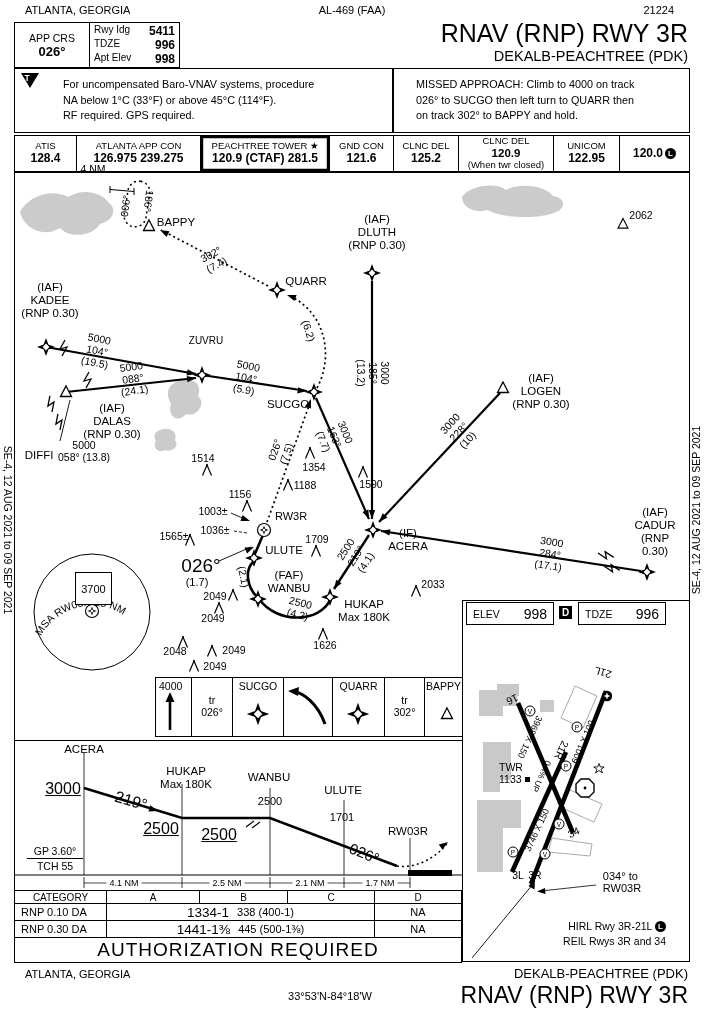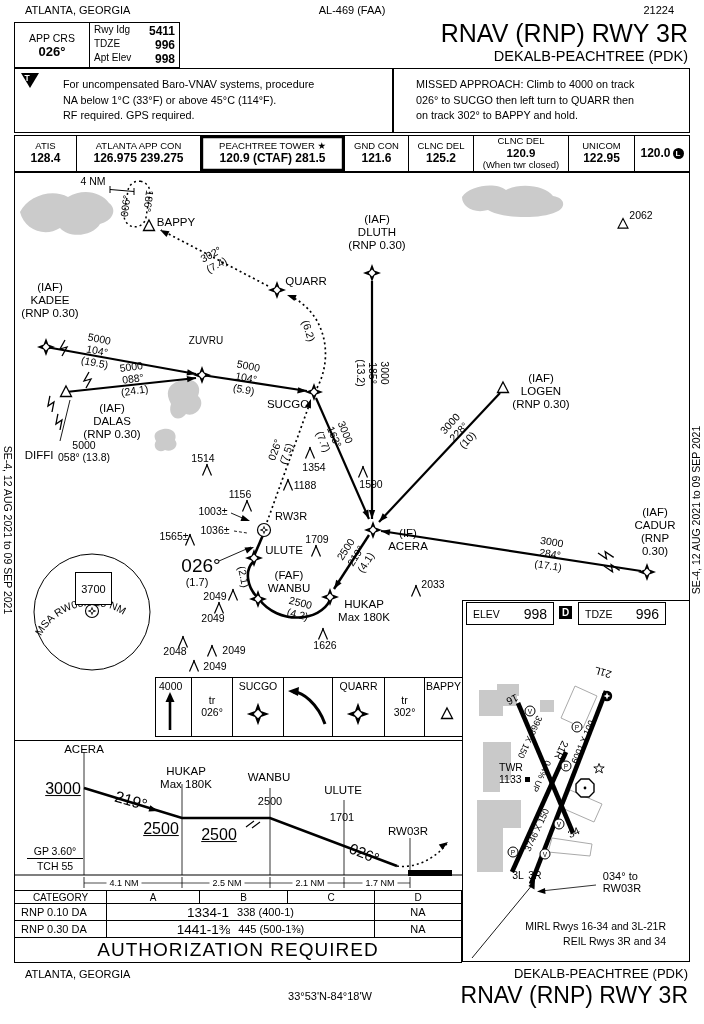--- a/index.html
+++ b/index.html
@@ -223,21 +223,21 @@
 
   <div class="abs" style="left:14px;top:135px;width:676px;height:37px;display:flex;border:1px solid #000;box-sizing:border-box;">
     <div class="commcell" style="width:62px;">
       <div class="commlab">ATIS</div>
       <div class="commval">128.4</div>
     </div>
     <div class="commcell" style="width:124px;">
       <div class="commlab">ATLANTA APP CON</div>
       <div class="commval">126.975 239.275</div>
     </div>
-    <div class="commcell" style="width:144px;box-shadow:inset 0 0 0 2.2px #000;">
+    <div class="commcell" style="width:129px;box-shadow:inset 0 0 0 2.2px #000;">
       <div class="commlab">PEACHTREE TOWER ★</div>
       <div class="commval">120.9 (CTAF)  281.5</div>
     </div>
     <div class="commcell" style="width:64px;">
       <div class="commlab">GND CON</div>
       <div class="commval">121.6</div>
     </div>
     <div class="commcell" style="width:65px;">
       <div class="commlab">CLNC DEL</div>
       <div class="commval">125.2</div>
@@ -301,21 +301,21 @@
     <div style="flex:1;position:relative;">
       <div class="lt" style="left:50%;top:2px;transform:translateX(-50%);font-size:10.5px;">BAPPY</div>
       <svg width="45" height="58">
           <use href="#tri" transform="translate(22,36)"></use>
         </svg>
     </div>
   </div>
 
 
   <div>
-    <div class="lb" style="left:93px;top:182px;">4 NM</div>
+    <div class="lb" style="left:93px;top:170px;">4 NM</div>
     <div class="lb" style="left:148px;top:201px;transform:translate(-50%,-50%) rotate(97deg);">186°</div>
     <div class="lb" style="left:126px;top:206px;transform:translate(-50%,-50%) rotate(-83deg);">006°</div>
     <div class="lb" style="left:176px;top:222px;font-size:11.5px;">BAPPY</div>
     <div class="lb" style="left:214px;top:260px;transform:translate(-50%,-50%) rotate(-28deg);">302°
 (7.4)</div>
     <div class="lb" style="left:306px;top:281px;font-size:11.5px;">QUARR</div>
     <div class="lb" style="left:308px;top:331px;transform:translate(-50%,-50%) rotate(73deg);">(6.2)</div>
     <div class="lb" style="left:50px;top:300px;font-size:11.5px;">(IAF)
 KADEE
 (RNP 0.30)</div>
@@ -499,21 +499,21 @@
     <div class="lb" style="left:535px;top:876px;">3R</div>
     <div class="lb" style="left:583px;top:742px;font-size:9px;transform:translate(-50%,-50%) rotate(-67deg);">6001 X 100</div>
     <div class="lb" style="left:537px;top:830px;font-size:9px;transform:translate(-50%,-50%) rotate(-65deg);">3746 X 150</div>
     <div class="lb" style="left:530px;top:737px;font-size:9px;transform:translate(-50%,-50%) rotate(115deg);">3968 X 150</div>
     <div class="lb" style="left:511px;top:774px;font-size:10.5px;text-align:left;">TWR
 1133</div>
     <div class="lb" style="left:541px;top:776px;font-size:8.5px;transform:translate(-50%,-50%) rotate(115deg);">0.4% UP</div>
     <div class="lb" style="left:622px;top:882px;font-size:11px;text-align:left;">034° to
 RW03R</div>
     <div class="abs" style="left:456px;top:919px;width:210px;text-align:right;font-size:10.5px;line-height:1.4;">
-      <div>MIRL Rwys 16-34 and 3L-21R</div>
+      <div><span>HIRL Rwy 3R-21L</span> <span class="circ">L</span></div>
       <div>REIL Rwys 3R and 34</div>
     </div>
     <span class="spot" style="left:530px;top:711px;">V</span>
     <span class="spot" style="left:577px;top:727px;">P</span>
     <span class="spot" style="left:566px;top:766px;">P</span>
     <span class="spot" style="left:559px;top:824px;">V</span>
     <span class="spot" style="left:513px;top:852px;">P</span>
     <span class="spot" style="left:545px;top:854px;">V</span>
   </div>
 

